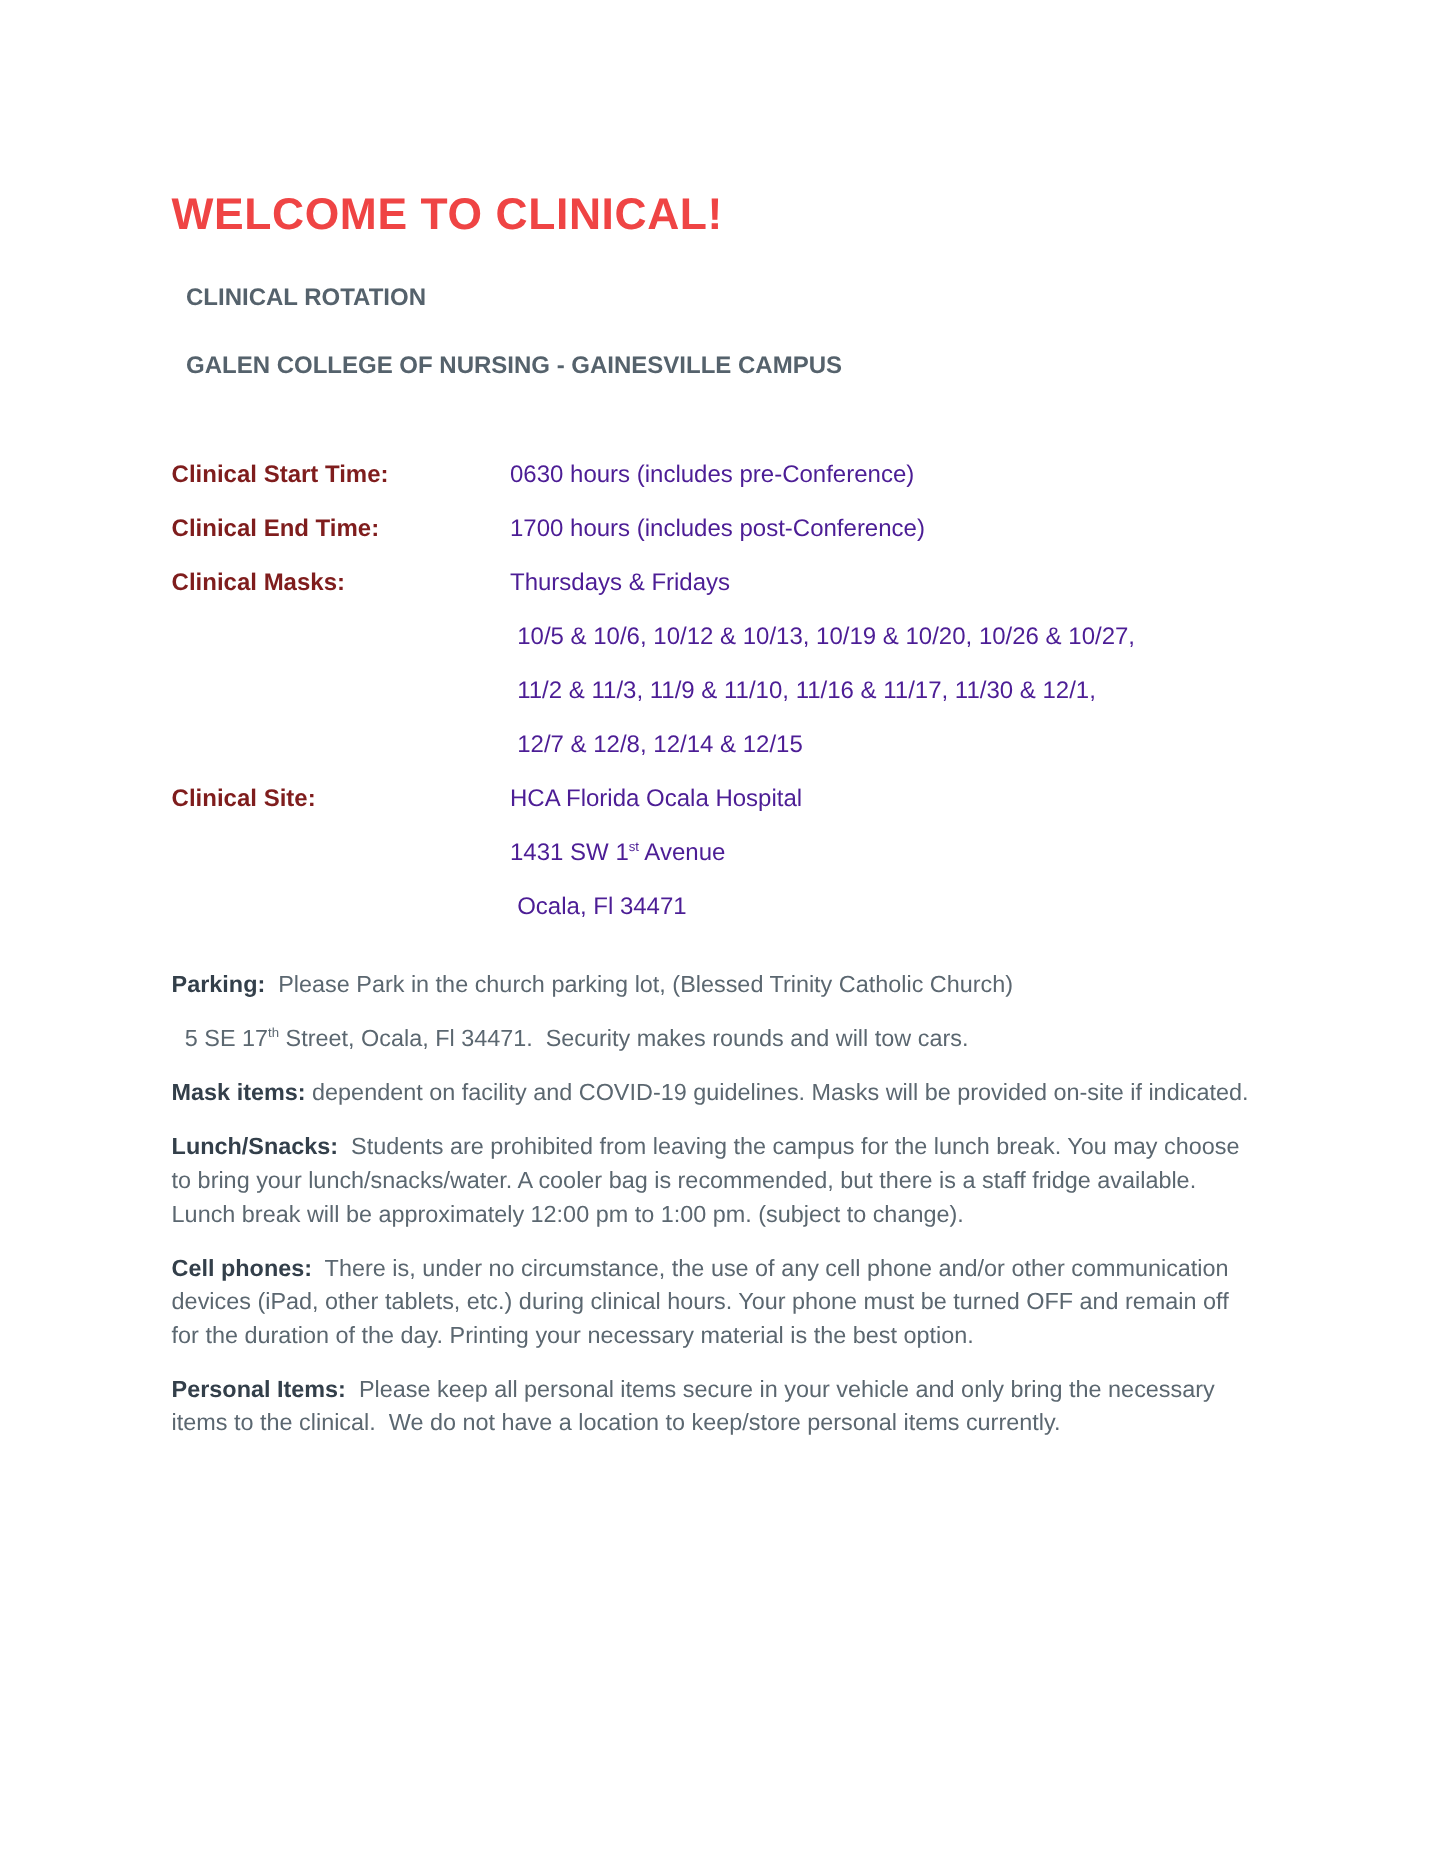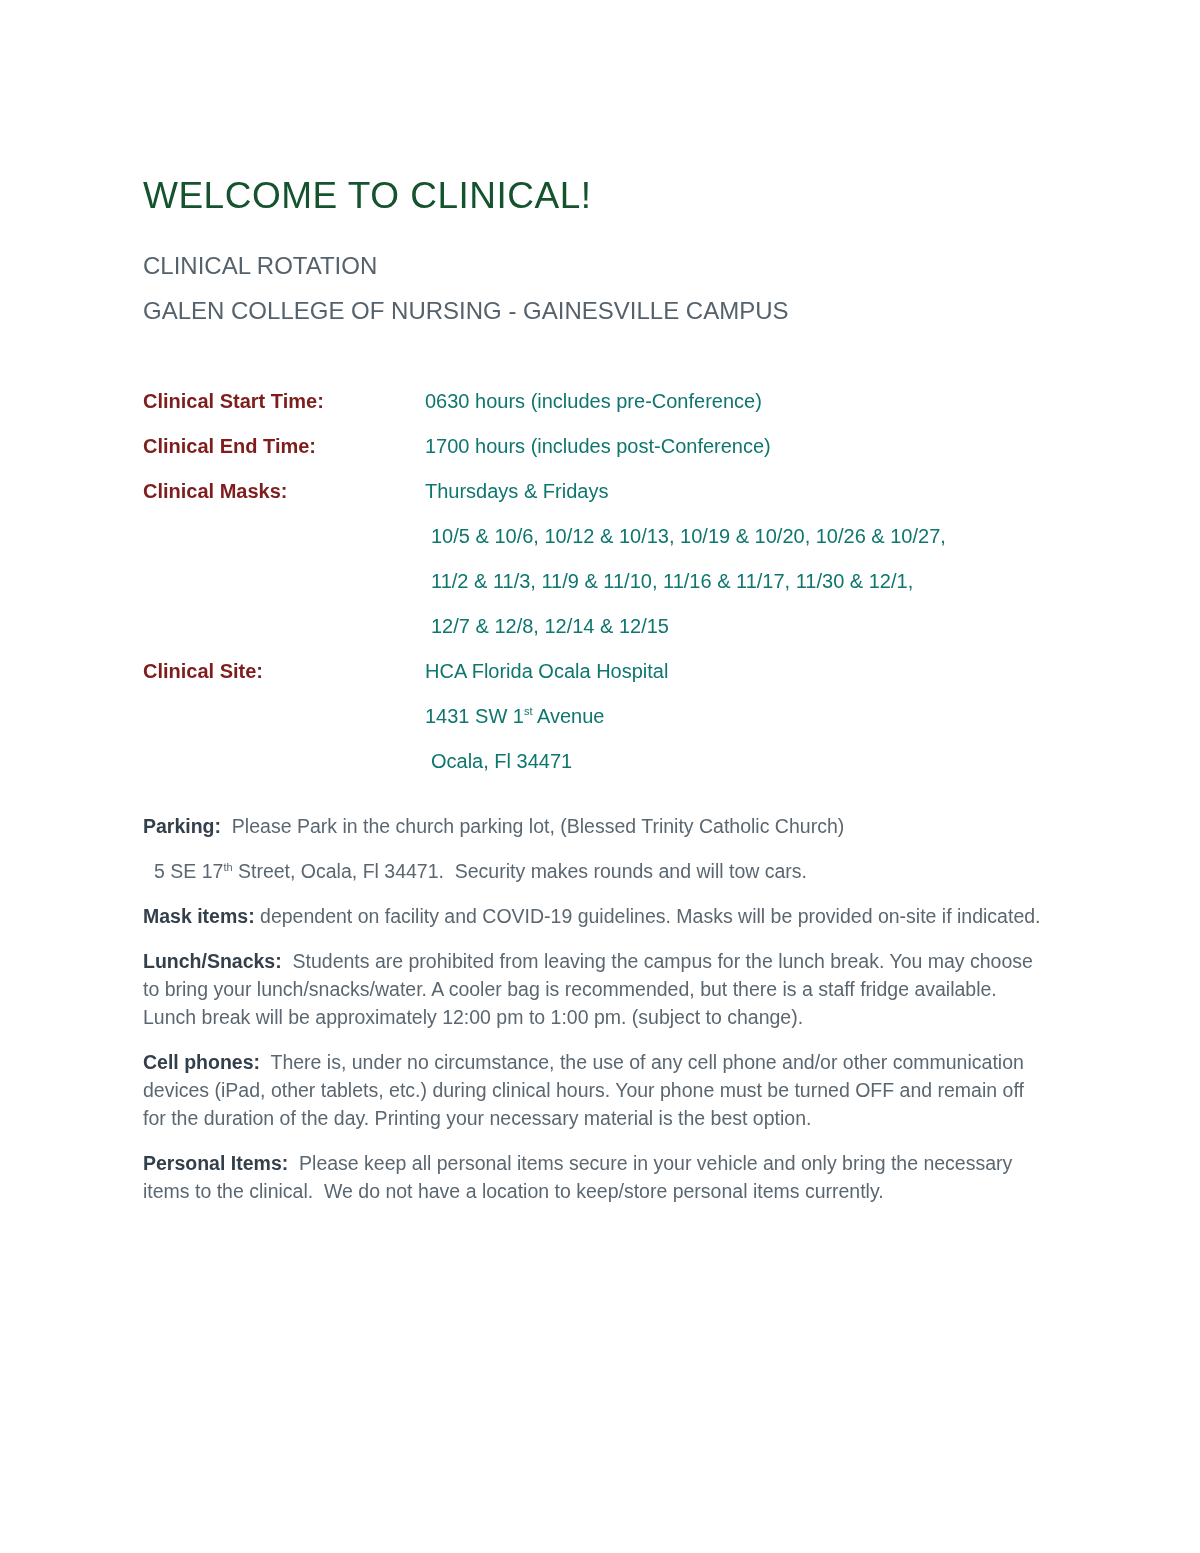--- a/index.html
+++ b/index.html
@@ -16,49 +16,49 @@
     overflow: hidden;
   }
   .content {
     position: absolute;
     left: 143px;
     top: 158px;
     width: 900px;
     color: #5b6770;
   }
   h1.doc-title {
-    margin: 17px 0 26px 0;
+    margin: 0 0 26px 0;
     font-size: 37px;
-    font-weight: 400;
+    font-weight: 700;
     letter-spacing: 0.5px;
-    color: #14532d;
+    color: #ef4444;
   }
   .subtitle {
-    margin: 0;
-    font-size: 24px;
+    margin: 12px;
+    font-size: 20px;
     line-height: 45px;
-    font-weight: 400;
+    font-weight: 700;
     color: #55626c;
   }
   .details {
     margin-top: 46px;
   }
   .drow {
     display: flex;
     font-size: 20px;
     line-height: 45px;
   }
   .dlabel {
     flex: 0 0 282px;
     font-weight: 700;
     color: #7f1d1d;
   }
   .dvalue {
     flex: 1;
-    color: #0f766e;
+    color: #4c1d95;
     white-space: pre-wrap;
   }
   .indent1 { padding-left: 6px; }
   .paragraphs {
     margin-top: 28px;
   }
   .para {
     margin: 0 0 17px 0;
     font-size: 19.5px;
     line-height: 28px;

